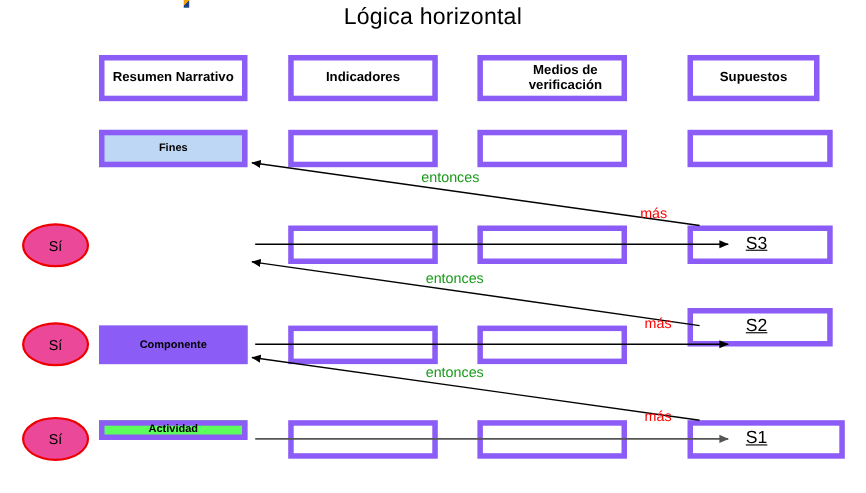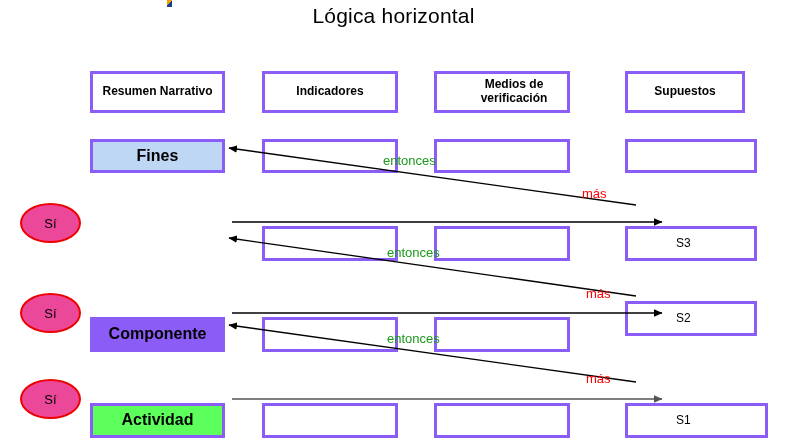--- a/index.html
+++ b/index.html
@@ -21,47 +21,47 @@
     top: 4px;
     width: 787px;
     text-align: center;
     font-size: 21px;
     color: #000000;
     letter-spacing: 0.2px;
   }
   .box {
     position: absolute;
     box-sizing: border-box;
-    border: 3px solid #8b5cf6;
+    border: 5px solid #8b5cf6;
     background: #ffffff;
     display: flex;
     align-items: center;
     justify-content: center;
     text-align: center;
     line-height: 1.15;
     color: #000000;
-    margin-top: 21px;
   }
   .hdr-box {
     font-size: 12px;
     font-weight: bold;
   }
   .row-label-box {
-    font-size: 16px;
+    font-size: 10px;
     font-weight: bold;
   }
   .cell-box {
     font-size: 12px;
     font-weight: normal;
   }
   .supuesto-box {
-    font-size: 12px;
+    font-size: 16px;
     font-weight: normal;
     justify-content: flex-start;
     padding-left: 48px;
+    text-decoration: underline;
   }
   .si-circle {
     position: absolute;
     box-sizing: border-box;
     border: 2px solid #ee0000;
     border-radius: 50%;
     background: #ec4899;
     display: flex;
     align-items: center;
     justify-content: center;
@@ -122,21 +122,21 @@
   <div class="box cell-box" style="left:434px; top:205px; width:136px; height:35px;"></div>
   <div class="box supuesto-box" style="left:625px; top:205px; width:132px; height:35px;">S3</div>
 
   <div class="si-circle" style="left:20px; top:293px; width:61px; height:40px;">Sí</div>
   <div class="box row-label-box" style="left:90px; top:296px; width:135px; height:35px; background:#8b5cf6;">Componente</div>
   <div class="box cell-box" style="left:262px; top:296px; width:136px; height:35px;"></div>
   <div class="box cell-box" style="left:434px; top:296px; width:136px; height:35px;"></div>
   <div class="box supuesto-box" style="left:625px; top:280px; width:132px; height:35px;">S2</div>
 
   <div class="si-circle" style="left:20px; top:379px; width:61px; height:40px;">Sí</div>
-  <div class="box row-label-box" style="left:90px; top:382px; width:135px; height:35px; background:#5DFF5D;">Actividad</div>
+  <div class="box row-label-box" style="left:90px; top:382px; width:135px; height:18px; background:#5DFF5D;">Actividad</div>
   <div class="box cell-box" style="left:262px; top:382px; width:136px; height:35px;"></div>
   <div class="box cell-box" style="left:434px; top:382px; width:136px; height:35px;"></div>
   <div class="box supuesto-box" style="left:625px; top:382px; width:143px; height:35px;">S1</div>
 
   <svg class="overlay" viewBox="0 0 787 448">
     <defs>
       <marker id="ah" markerWidth="9" markerHeight="9" refX="8" refY="4.5" orient="auto" markerUnits="userSpaceOnUse">
         <path d="M0,0.8 L8.5,4.5 L0,8.2 z" fill="#000000"></path>
       </marker>
       <marker id="ahg" markerWidth="9" markerHeight="9" refX="8" refY="4.5" orient="auto" markerUnits="userSpaceOnUse">

